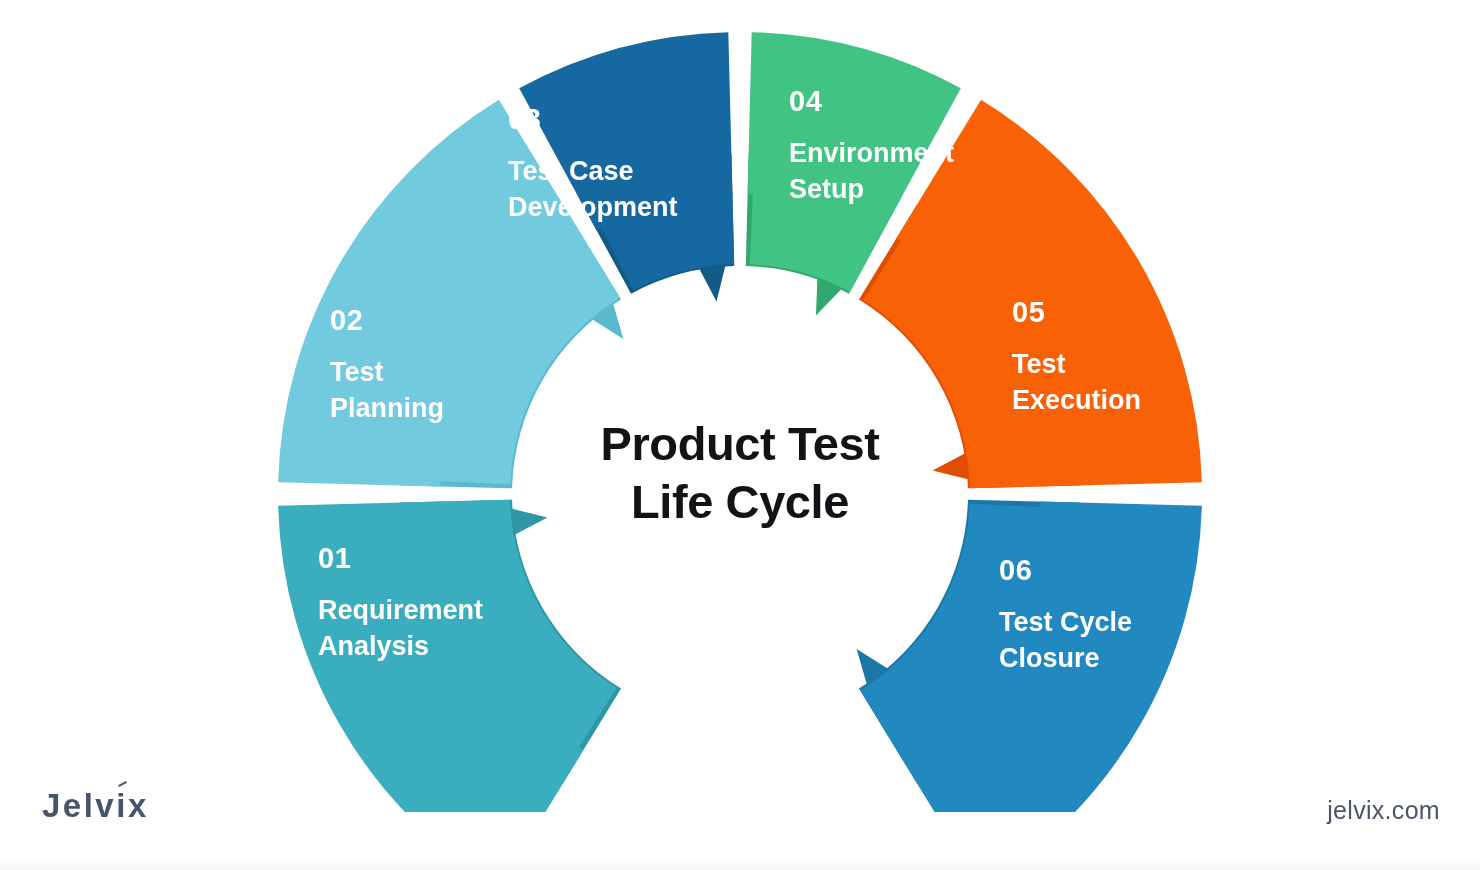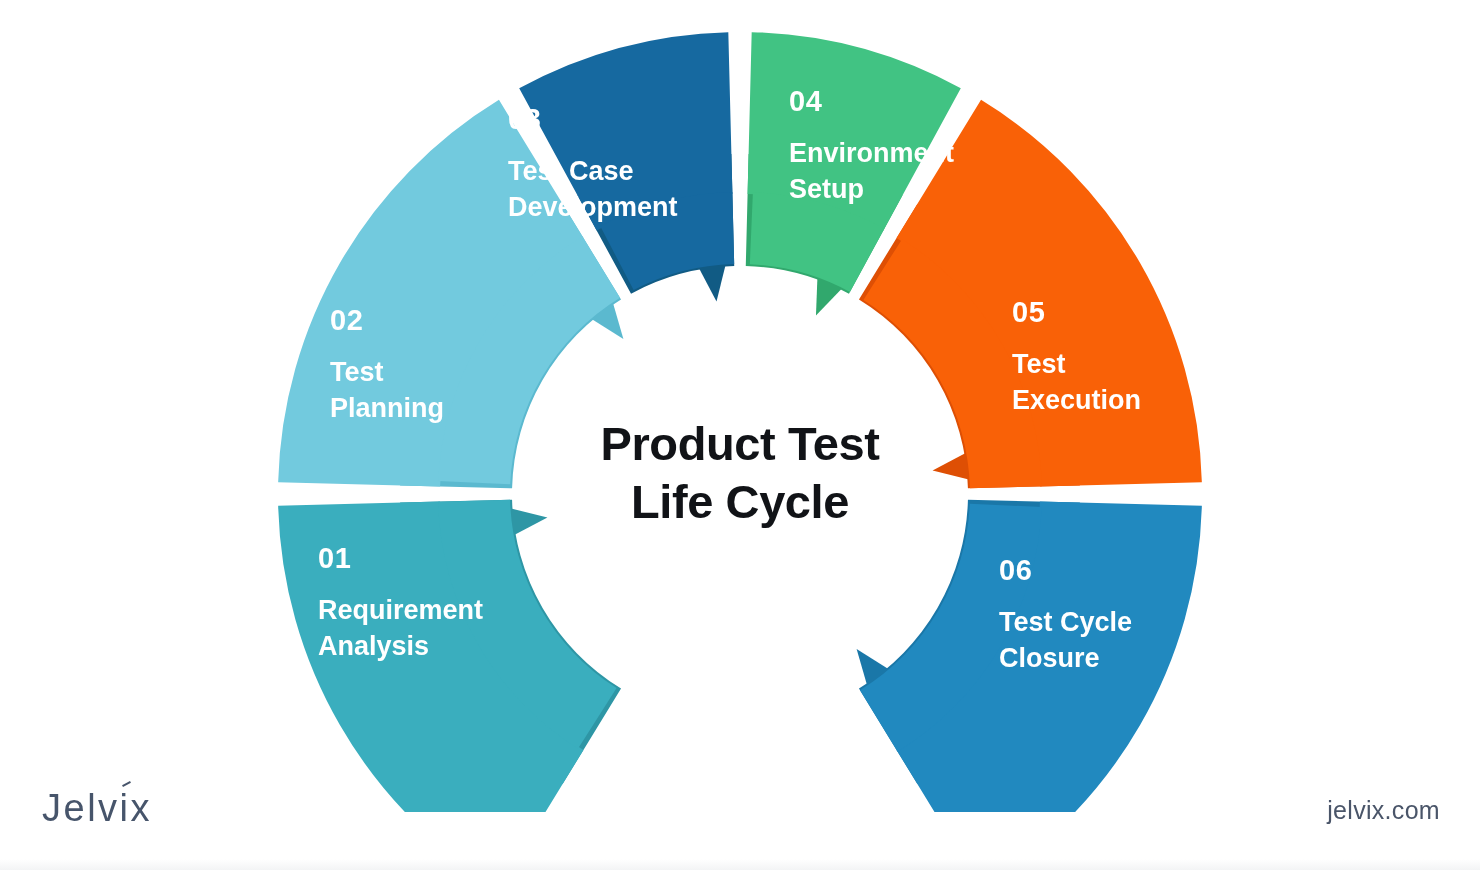--- a/index.html
+++ b/index.html
@@ -58,22 +58,22 @@
     font-size: 47px;
     fill: #111317;
     text-anchor: middle;
     letter-spacing: -0.4px;
   }
   .brand-logo {
     position: absolute;
     left: 42px;
     top: 787px;
     font-family: "Liberation Sans", sans-serif;
-    font-size: 38px;
-    font-weight: 400;
+    font-size: 33px;
+    font-weight: 700;
     color: #47556b;
     letter-spacing: 2.5px;
   }
   .brand-logo .dotless {
     position: relative;
   }
   .brand-logo .accent {
     position: absolute;
     left: 2px;
     top: -4px;

